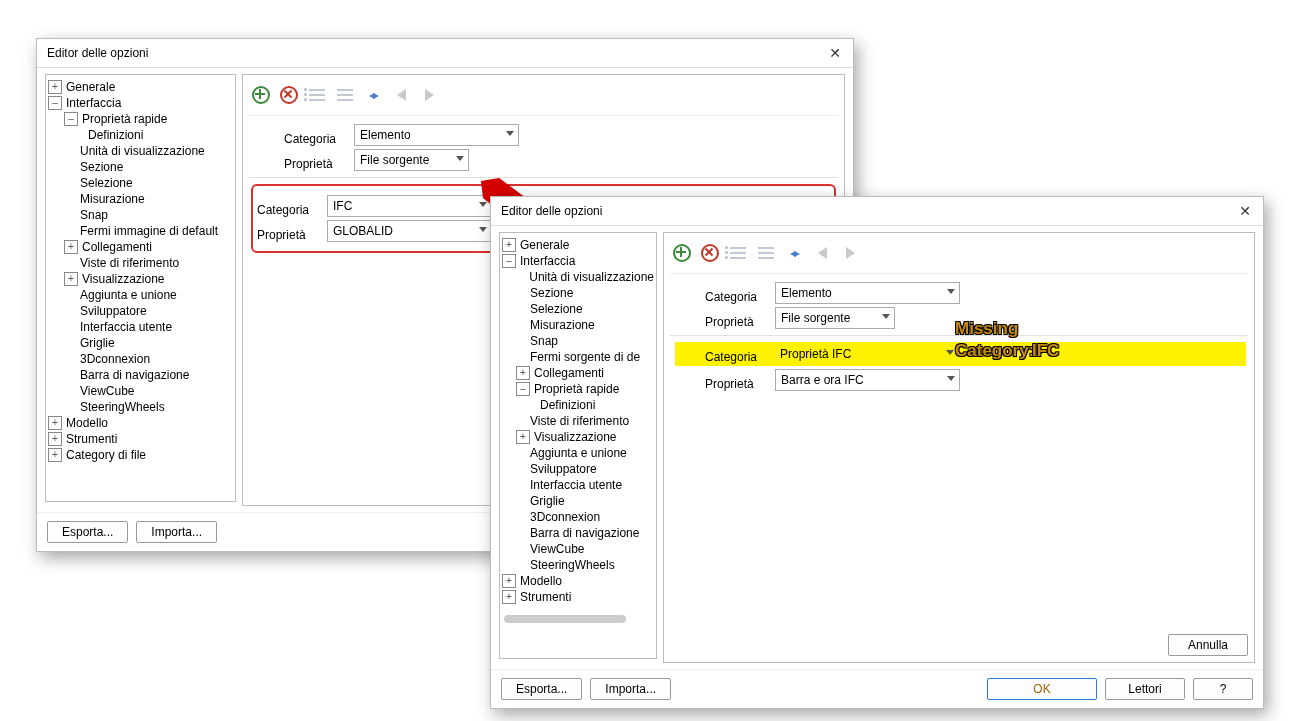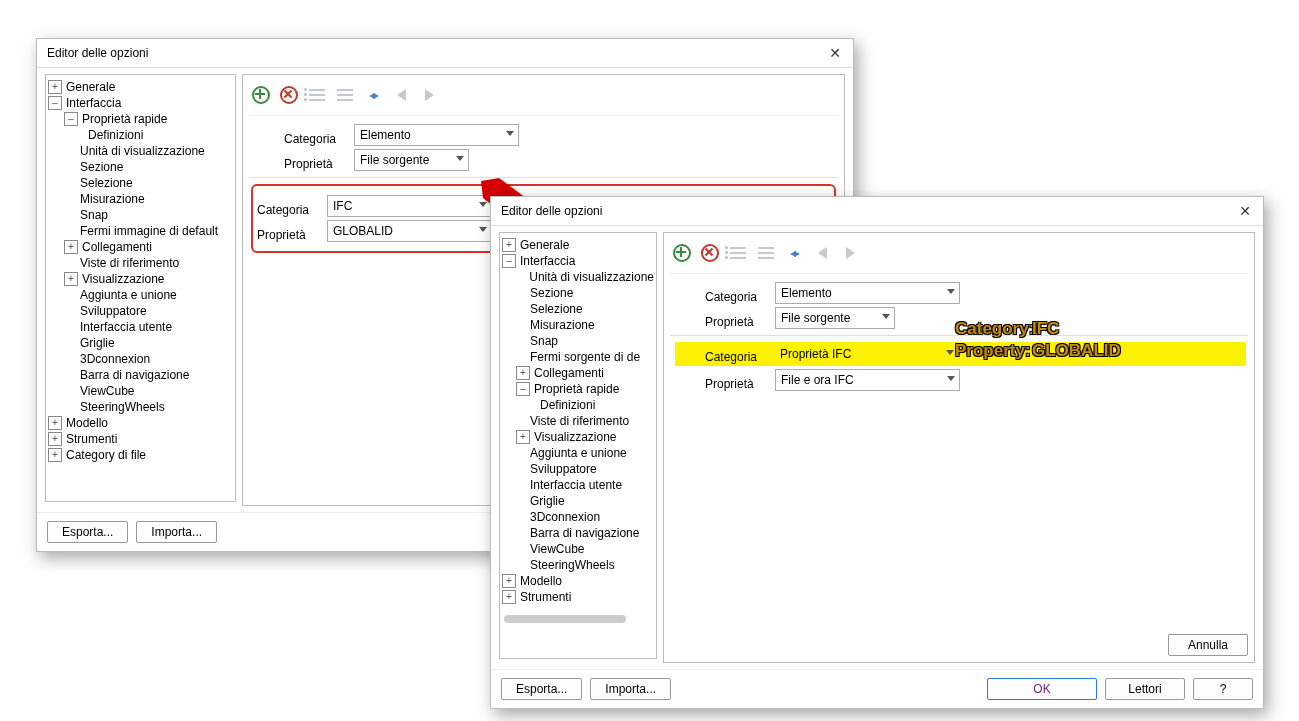--- a/index.html
+++ b/index.html
@@ -44,21 +44,21 @@
   .proprow{display:flex;align-items:flex-end;gap:10px;margin:3px 2px 3px 35px;}
   .proprow label{width:60px;text-align:left;}
   .combo{position:relative;height:20px;border:1px solid #aaa;background:#fff;display:flex;align-items:center;
          padding:0 18px 0 5px;min-width:80px;}
   .combo .arr{position:absolute;right:4px;top:6px;width:0;height:0;border-left:4px solid transparent;
               border-right:4px solid transparent;border-top:5px solid #555;}
   .sep{height:1px;background:#e0e0e0;margin:6px 0;}
   .redbox{border:2px solid #d9322a;border-radius:6px;padding:6px 4px;margin:4px 2px 2px 2px;}
   .footer{display:flex;gap:8px;padding:8px 10px;border-top:1px solid #eee;}
   .btn{padding:3px 14px;border:1px solid #999;background:#fdfdfd;border-radius:2px;min-width:50px;text-align:center;}
-  .btn.primary{border-color:#2a7bd6;color:#701a75;}
+  .btn.primary{border-color:#2a7bd6;color:#a16207;}
   .hl{background:#fff200;}
   
   .arrow{position:absolute;pointer-events:none;}
   .ann{position:absolute;font-weight:700;font-size:17px;color:#c78a09;
        text-shadow:1px 1px 0 #000,-1px 1px 0 #000,1px -1px 0 #000,-1px -1px 0 #000;line-height:22px;}
   .ann .k{display:inline-block;width:77px;}
   
   .dlg1{left:36px;top:38px;width:816px;}
   
   .dlg2{left:490px;top:196px;width:772px;}
@@ -410,36 +410,36 @@
       <div class="proprow hl" style="margin-left:5px;padding:2px 0 2px 30px">
         <label>Categoria</label>
         <div class="combo" style="width:160px;border:none;background:transparent">
             <span>Proprietà IFC</span>
             <span class="arr"></span>
           </div>
       </div>
       <div class="proprow">
         <label>Proprietà</label>
         <div class="combo" style="width:160px">
-            <span>File e ora IFC</span>
+            <span>Barra e ora IFC</span>
             <span class="arr"></span>
           </div>
       </div>
       <div class="btn defaults" style="position:absolute;right:6px;bottom:6px;">Annulla</div>
     </div>
   </div>
   <div class="footer" style="justify-content:space-between;">
     <div style="display:flex;gap:8px">
       <div class="btn">Esporta...</div>
       <div class="btn">Importa...</div>
     </div>
     <div style="display:flex;gap:8px">
       <div class="btn primary" style="min-width:80px">OK</div>
       <div class="btn">Lettori</div>
       <div class="btn" style="min-width:30px">?</div>
     </div>
   </div>
 </div>
 
 <div class="ann" style="left:955px;top:318px">
+  <div>Missing</div>
   <div><span class="k">Category:</span><span>IFC</span></div>
-  <div><span class="k">Property:</span><span>GLOBALID</span></div>
 </div>
 
 </body></html>

